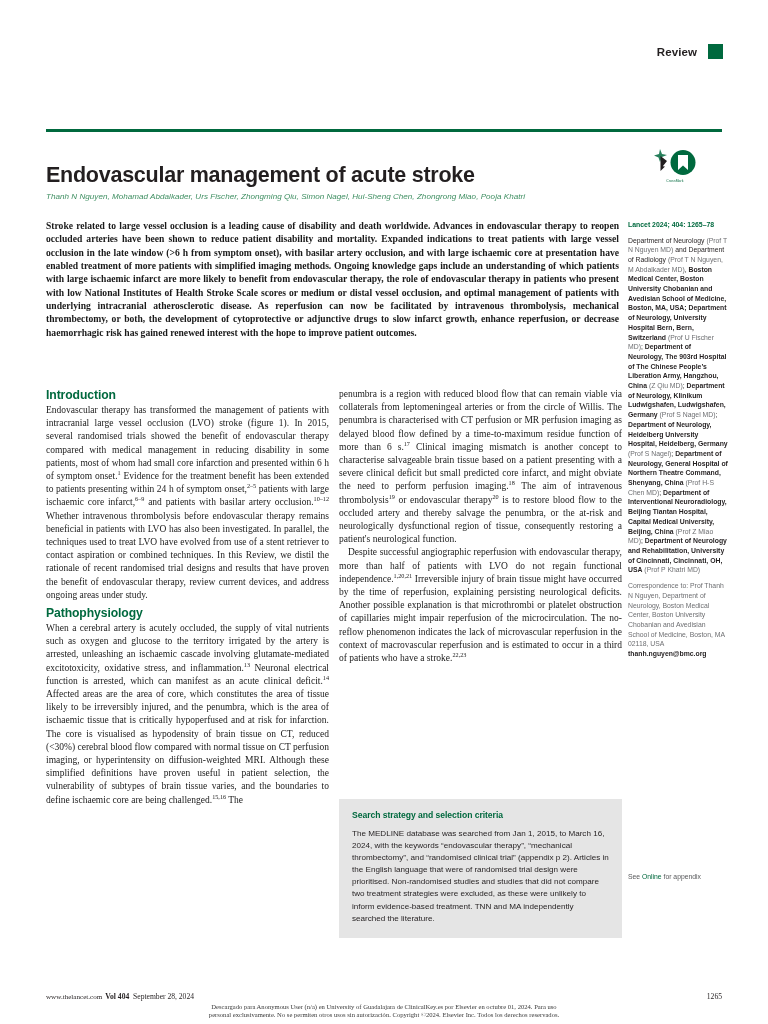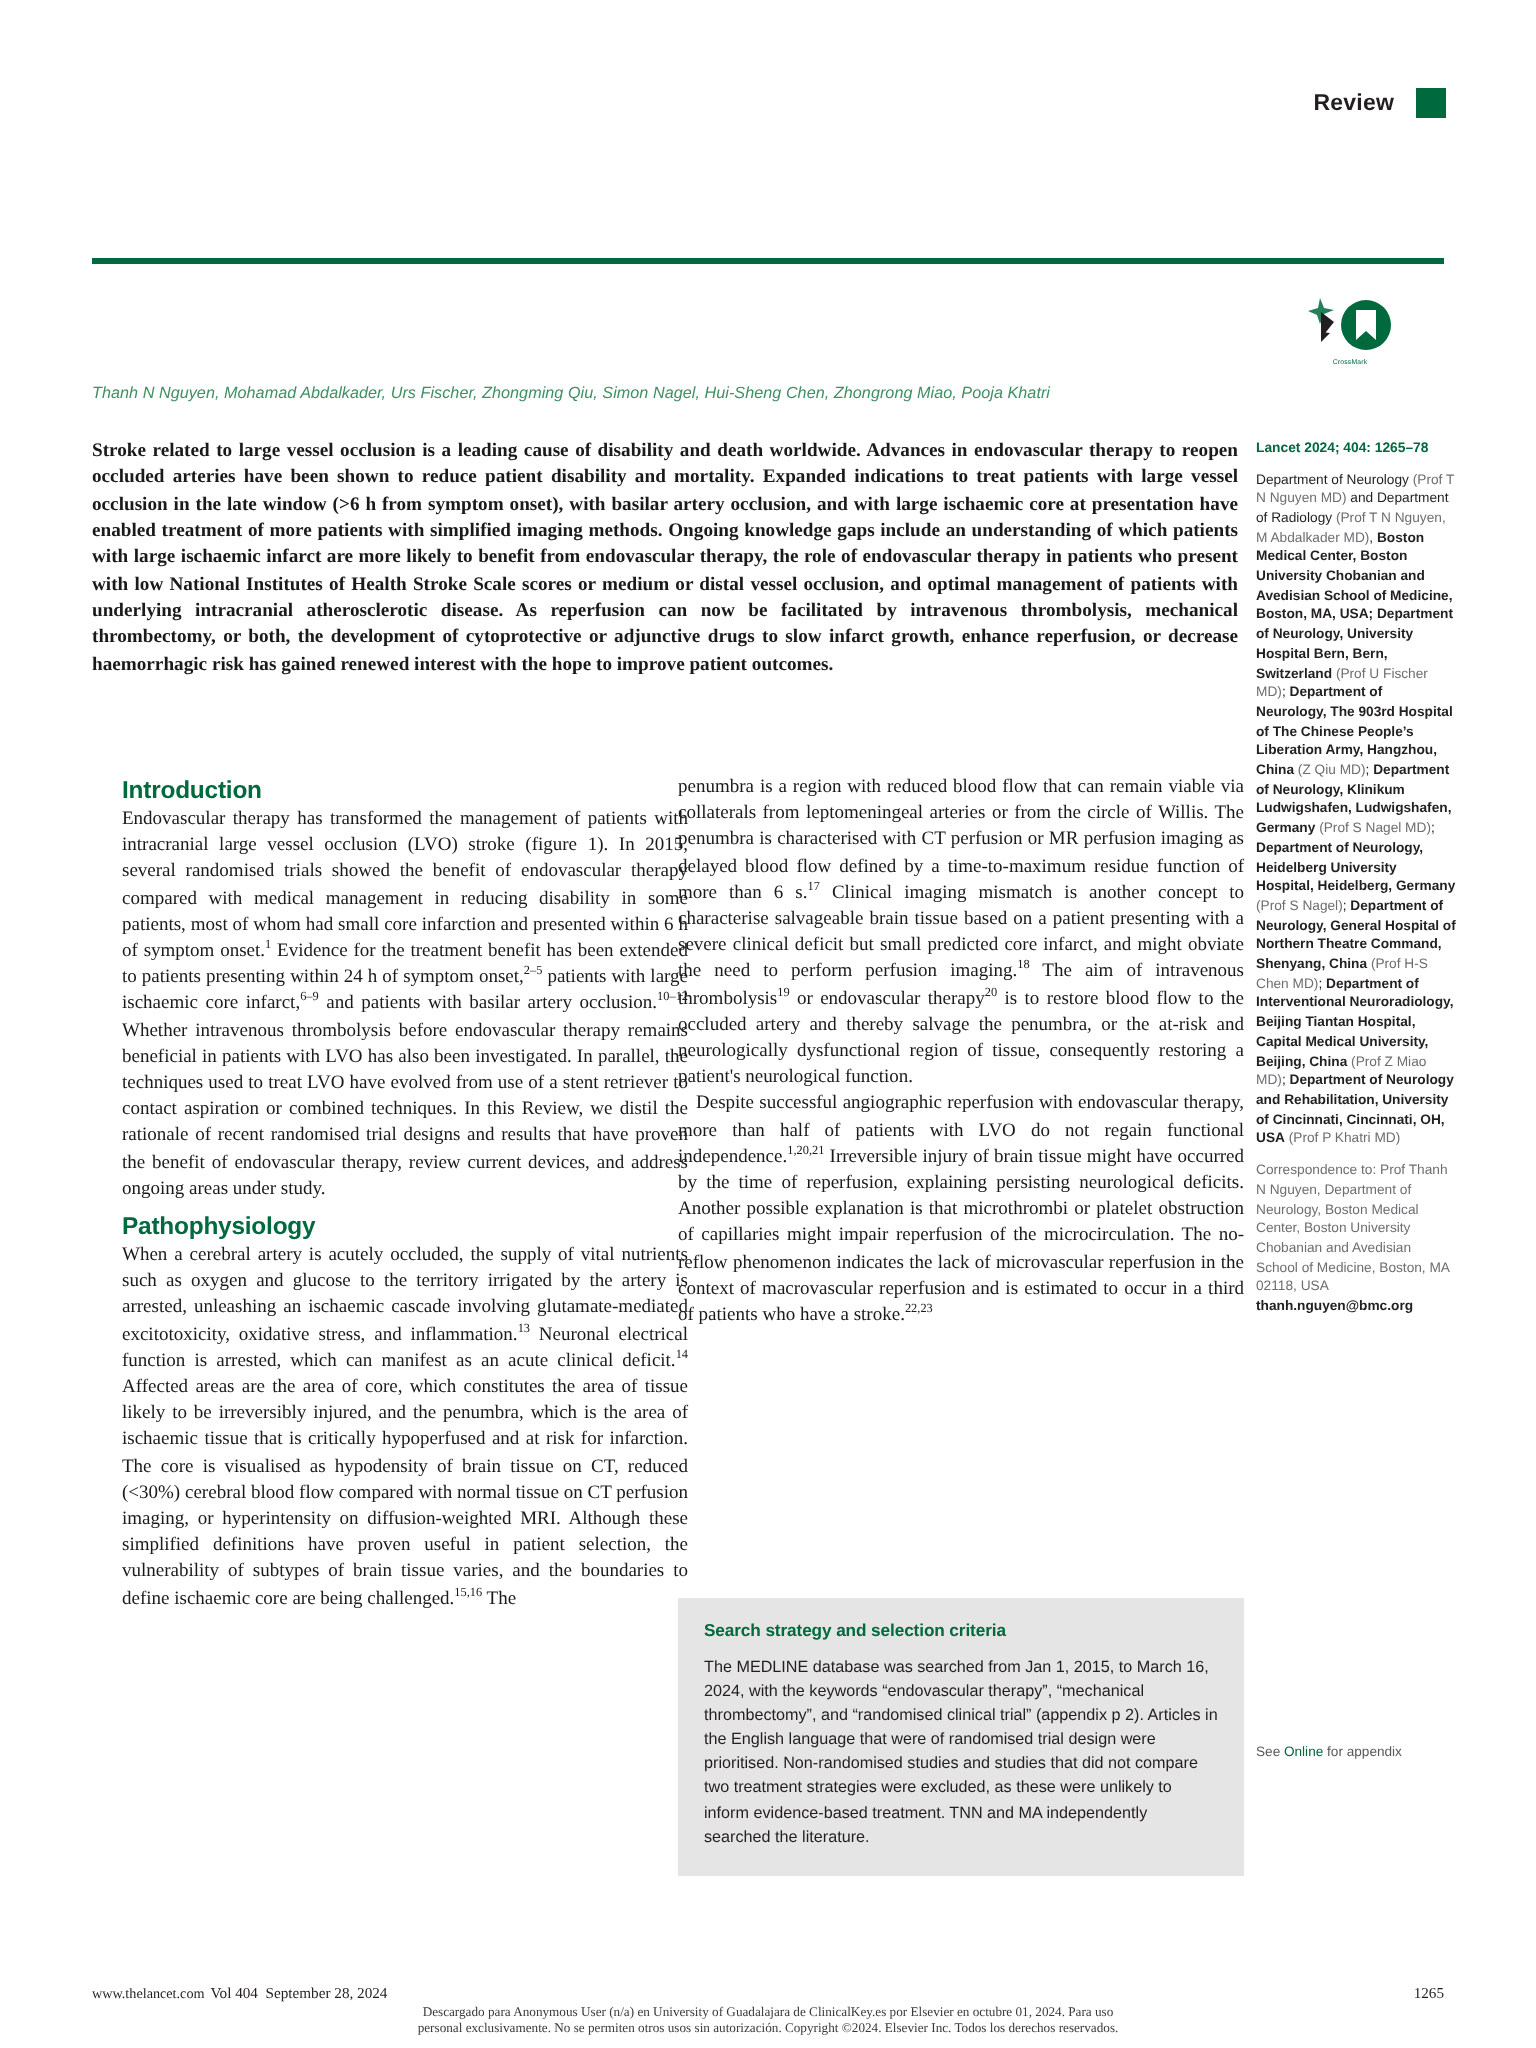--- a/index.html
+++ b/index.html
@@ -115,21 +115,21 @@
   .col {
     position: absolute;
     top: 388px;
     width: 283px;
     font-family: "Liberation Serif", serif;
     font-size: 9.5px;
     line-height: 13.2px;
     text-align: justify;
     color: #1a1a1a;
   }
-  .col-left  { left: 61px; }
+  .col-left  { left: 46px; }
   .col-mid   { left: 339px; }
 
   .col h2 {
     font-family: "Liberation Sans", sans-serif;
     font-size: 12.2px;
     font-weight: bold;
     color: #00693e;
     margin: 0 0 1px 0;
     line-height: 15px;
     letter-spacing: -0.1px;
@@ -213,21 +213,21 @@
   
   .footer-left {
     position: absolute;
     bottom: 23px;
     left: 46px;
     font-family: "Liberation Serif", serif;
     font-size: 7.6px;
     color: #231f20;
   }
   .footer-left .url { font-size: 7.1px; }
-  .footer-left .vol { font-weight: normal; margin-left: 3px; }
+  .footer-left .vol { font-weight: bold; margin-left: 3px; }
   .footer-right {
     position: absolute;
     bottom: 23px;
     right: 46px;
     font-family: "Liberation Serif", serif;
     font-size: 7.6px;
     color: #231f20;
   }
   .footer-notice {
     position: absolute;
@@ -246,20 +246,21 @@
 
 <div class="page">
 
   <div class="masthead">
     <span class="masthead-label">Review</span>
     <span class="masthead-square"></span>
   </div>
 
   <div class="rule-top"></div>
 
+  <h1 class="title">Endovascular management of acute stroke</h1>
 
   <div class="authors">Thanh N Nguyen, Mohamad Abdalkader, Urs Fischer, Zhongming Qiu, Simon Nagel, Hui-Sheng Chen, Zhongrong Miao, Pooja Khatri</div>
 
   <div class="crossmark">
     <svg width="48" height="33" viewBox="0 0 48 33">
       <path d="M9 2 L11 7 L16 8 L11 10 L9 15 L7.5 10.5 L3 8.5 L8 7 Z" fill="#00693e" opacity="0.85"></path>
       <path d="M9.5 9 L9.5 24 L14 19.5 L11.8 19.2 L16 14 L9.5 9 Z" fill="#231f20"></path>
       <circle cx="32" cy="15.5" r="12.5" fill="#00693e"></circle>
       <path d="M27 8 L37 8 L37 23 L32 18.5 L27 23 Z" fill="#ffffff"></path>
     </svg>

